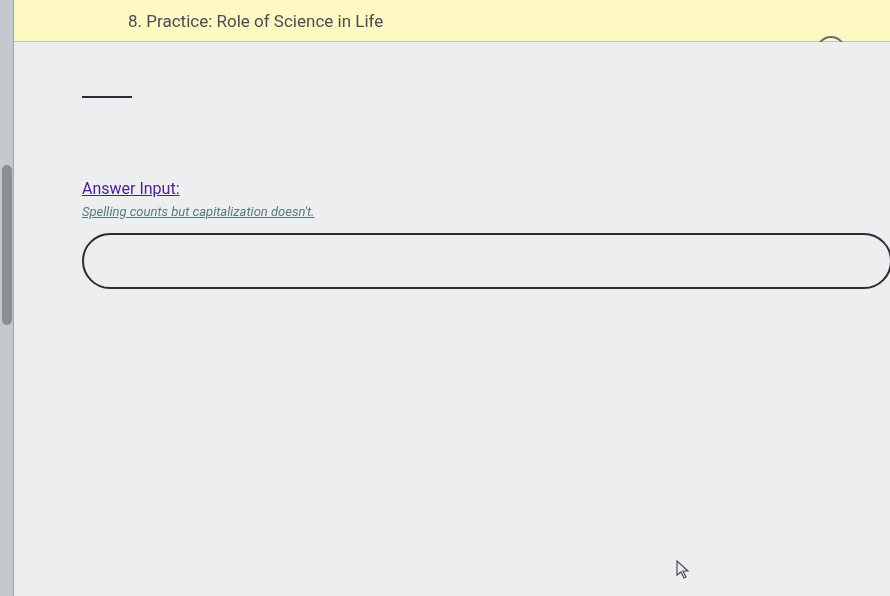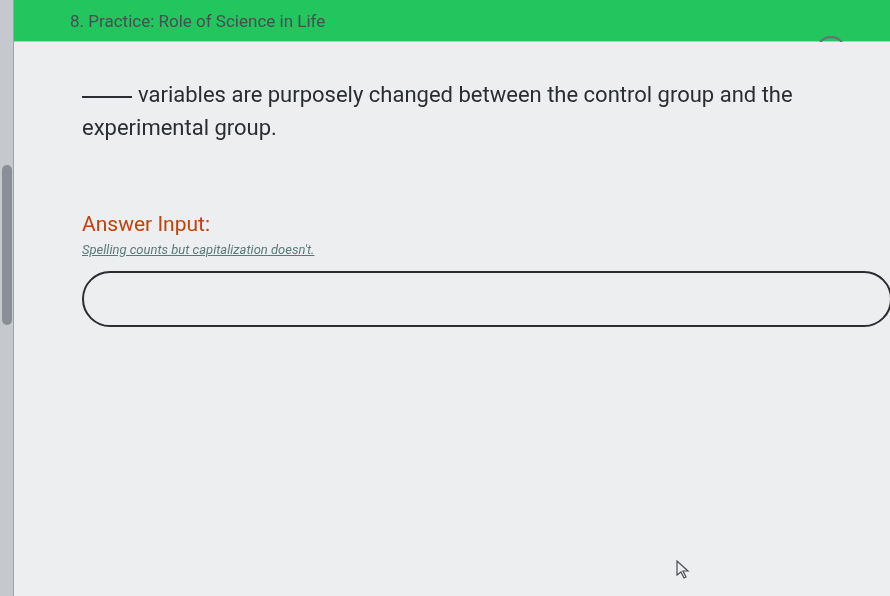--- a/index.html
+++ b/index.html
@@ -32,25 +32,25 @@
       height: 160px;
       background: #8a8f95;
       border-radius: 5px;
     }
     .header {
       position: absolute;
       left: 14px;
       right: 0;
       top: 0;
       height: 42px;
-      background: #22c55e;
+      background: #fef9c3;
       border-bottom: 1px solid #c0c2c5;
       display: flex;
       align-items: center;
-      padding-left: 56px;
+      padding-left: 114px;
     }
     .header-title {
       color: #4a4d52;
       font-size: 17px;
       font-weight: 400;
     }
     .back-button {
       position: absolute;
       right: 44px;
       top: 36px;
@@ -112,23 +112,24 @@
       border-bottom: 2px solid #2a2d32;
       vertical-align: baseline;
       margin-right: 6px;
       position: relative;
       top: -4px;
     }
     .answer-section {
       margin-top: 68px;
     }
     .answer-label {
-      font-size: 21px;
-      color: #c2410c;
+      font-size: 16px;
+      color: #4c1d95;
       margin-bottom: 6px;
+      text-decoration: underline;
     }
     .answer-hint {
       font-size: 13px;
       color: #5a7a7a;
       font-style: italic;
       margin-bottom: 14px;
       text-decoration: underline;
     }
     .answer-input {
       width: 810px;
@@ -172,21 +173,21 @@
 <div class="more-button">
   <div class="more-dots">
     <span></span>
       <span></span>
       <span></span>
   </div>
 </div>
 
 <div class="content">
   <div class="question-text">
-    <span class="blank"></span><span>variables are purposely changed between the control group and the experimental group.</span>
+    <span class="blank"></span>
   </div>
 
   <div class="answer-section">
     <div class="answer-label">Answer Input:</div>
     <div class="answer-hint">Spelling counts but capitalization doesn't.</div>
     <input type="text" class="answer-input" value="" style="">
   </div>
 </div>
 
 <svg class="cursor-icon" viewBox="0 0 16 20">

